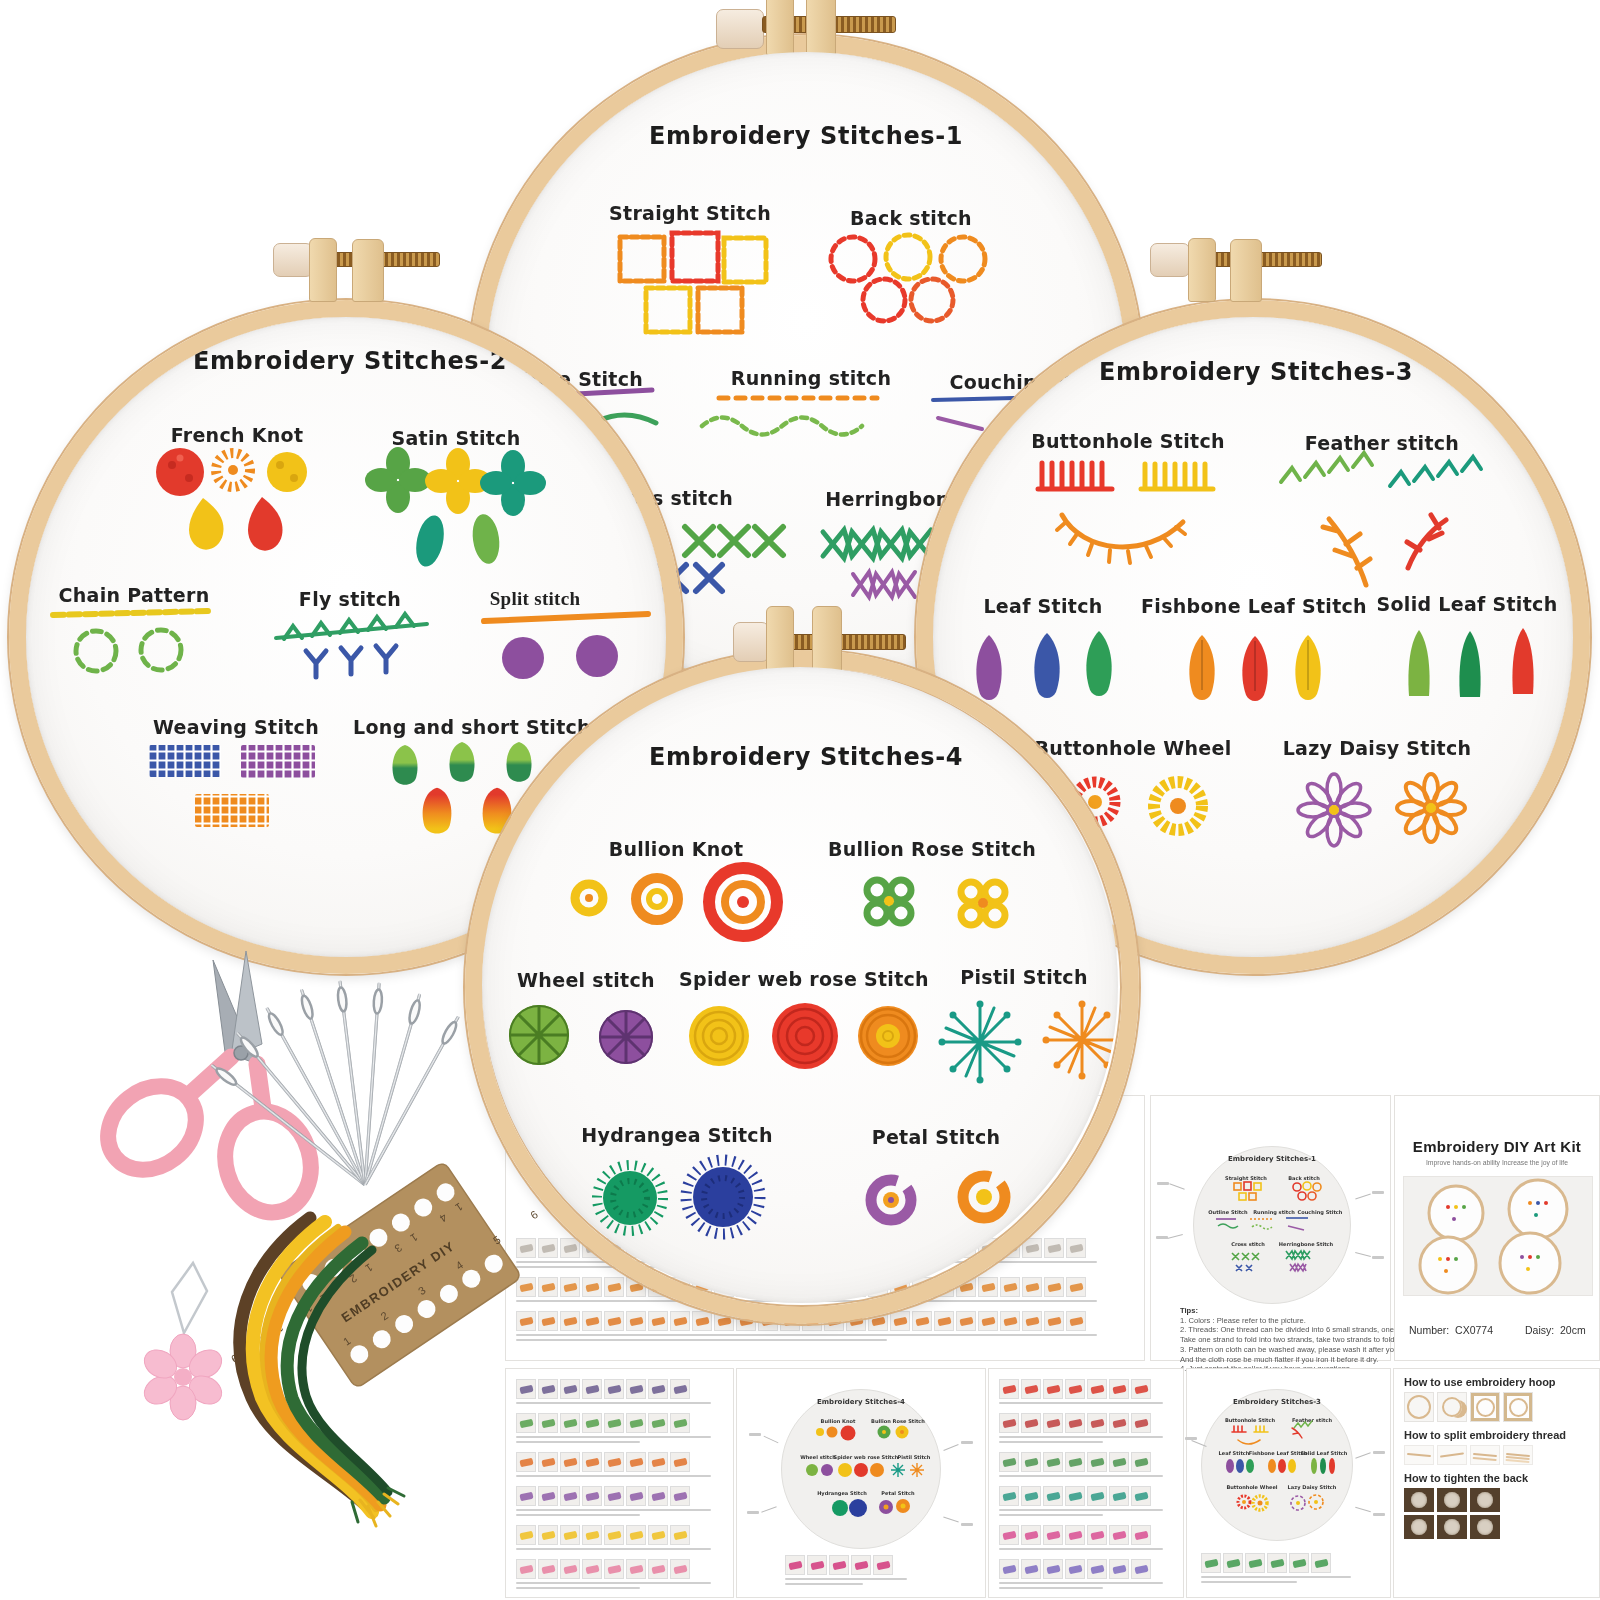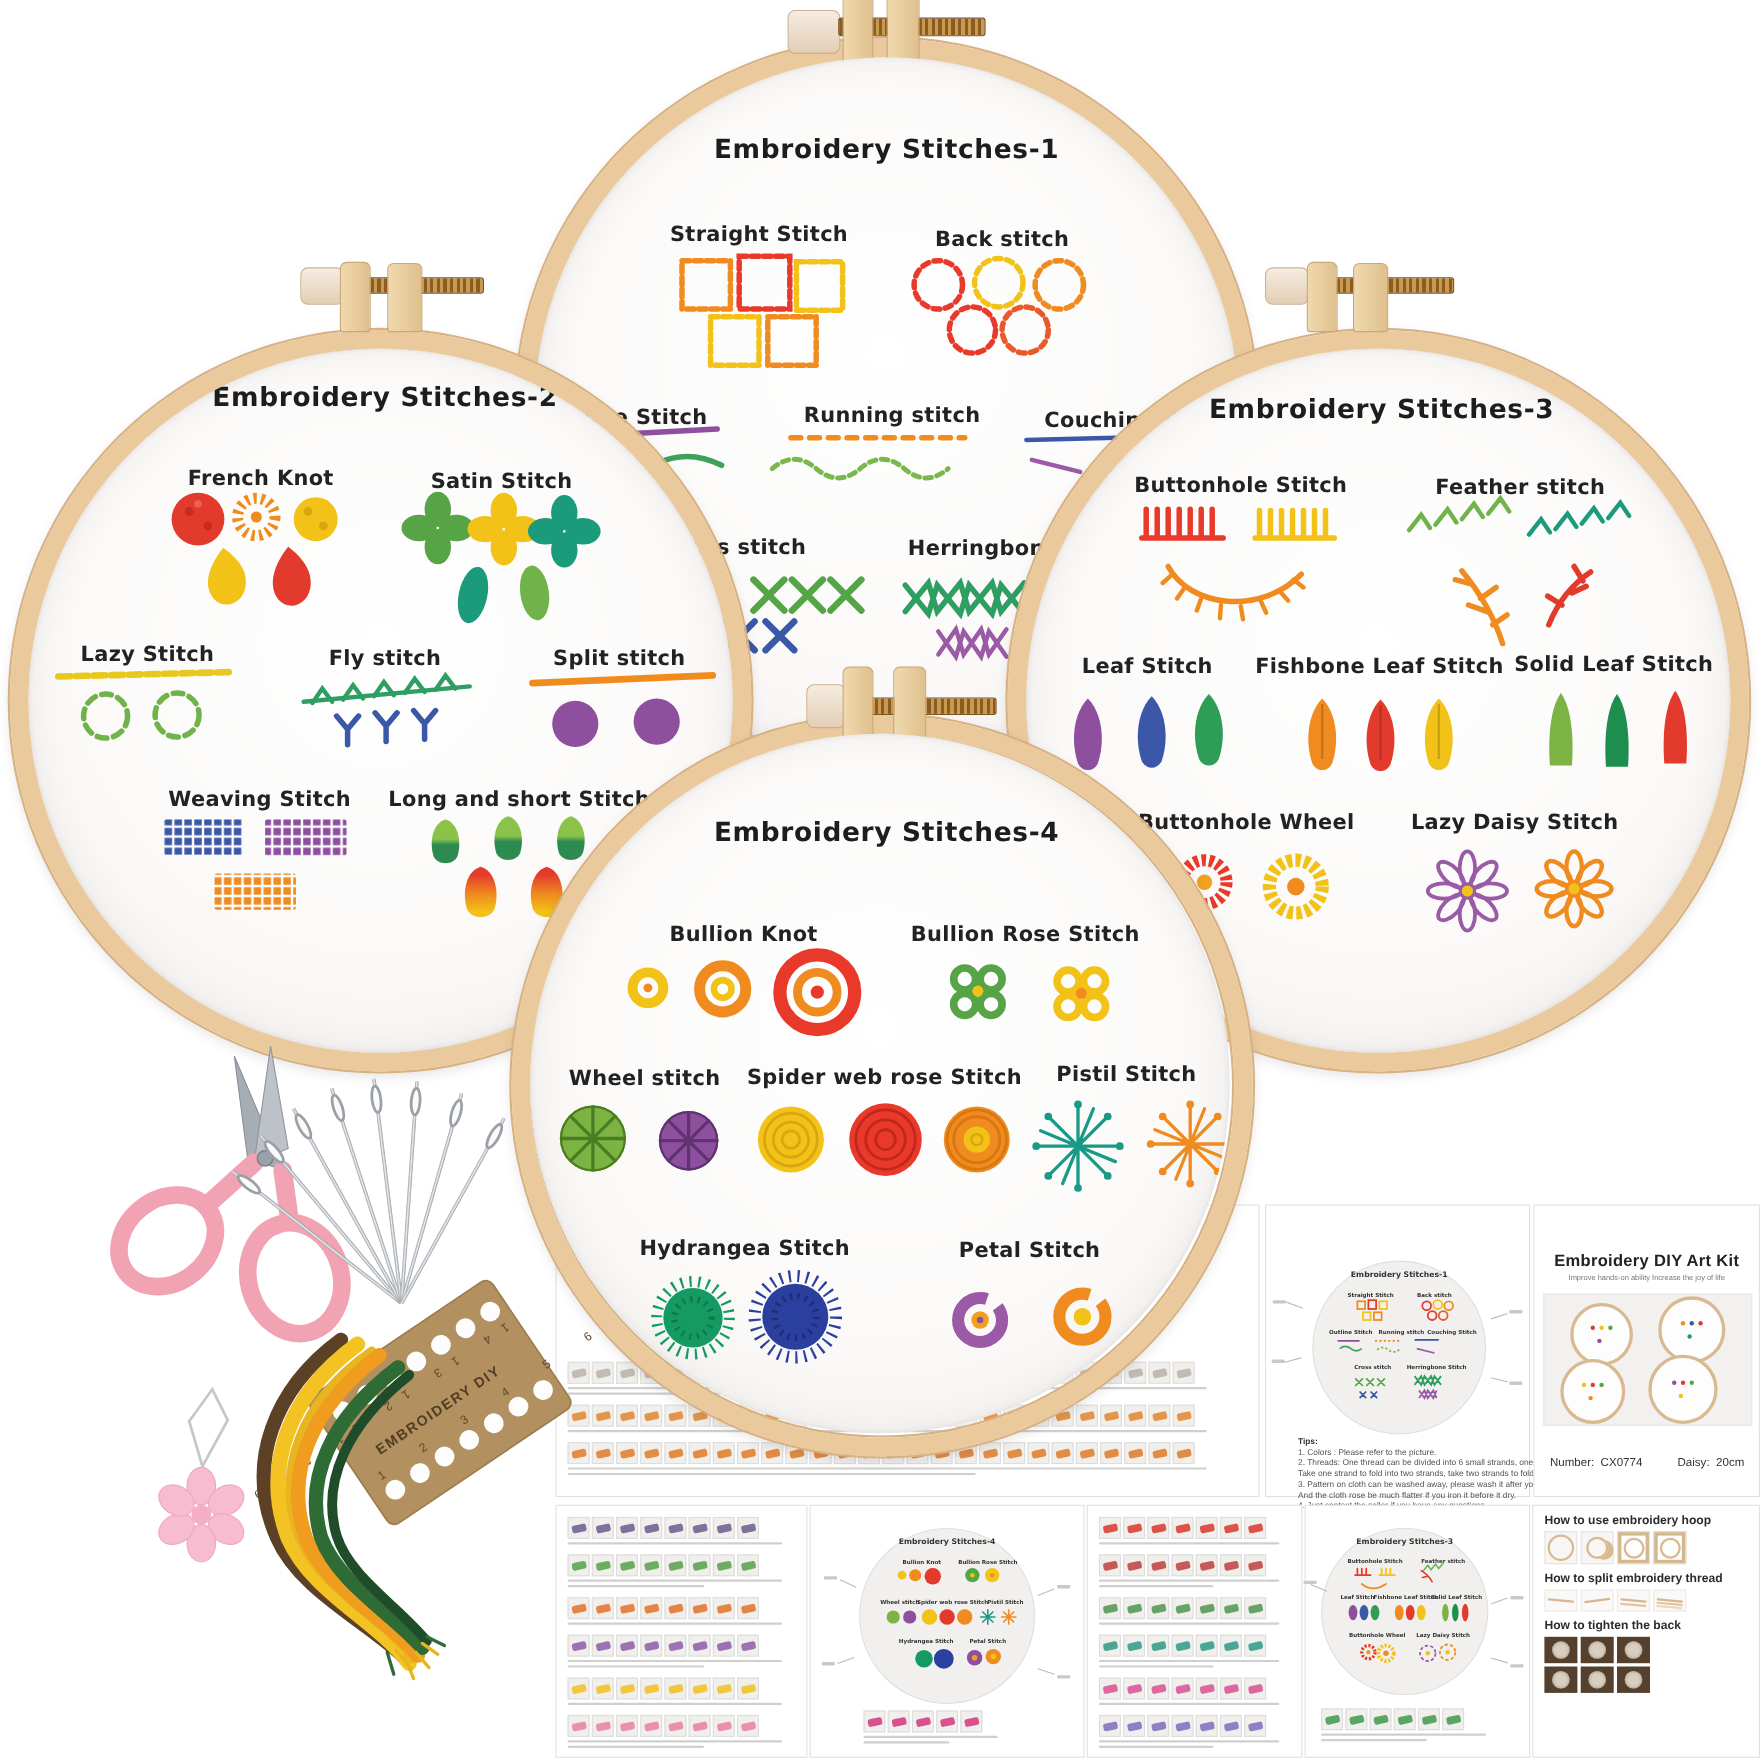--- a/index.html
+++ b/index.html
@@ -124,23 +124,23 @@
 <div class="hoop" style="z-index:2;">
   <div class="ring" style="left:9px;top:300px;width:640px;height:640px;"></div>
   <div class="knob" style="left:273px;top:243px;width:38px;height:32px;"></div>
   <div class="rod" style="left:330px;top:252px;width:108px;height:13px;"></div>
   <div class="prong" style="left:309px;top:238px;width:26px;height:62px;"></div>
   <div class="prong" style="left:352px;top:239px;width:30px;height:61px;"></div>
   <div class="fabric" style="left:26px;top:317px;width:640px;height:640px;">
     <div class="hoop-title" style="left:324px;top:30px;">Embroidery Stitches-2</div>
     <div class="stitch-label" style="left:211px;top:107px;">French Knot</div>
     <div class="stitch-label" style="left:430px;top:110px;">Satin Stitch</div>
-    <div class="stitch-label" style="left:108px;top:267px;">Lazy Stitch</div>
+    <div class="stitch-label" style="left:108px;top:267px;">Chain Pattern</div>
     <div class="stitch-label" style="left:324px;top:271px;">Fly stitch</div>
-    <div class="stitch-label" style="left:537px;top:271px;">Split stitch</div>
+    <div class="stitch-label" style="left:509px;top:271px;font-family:Liberation Serif, serif;">Split stitch</div>
     <div class="stitch-label" style="left:210px;top:399px;">Weaving Stitch</div>
     <div class="stitch-label" style="left:446px;top:399px;">Long and short Stitch</div>
     <svg class="stitch-art" viewBox="26 317 640 640">
       <defs>
         <pattern id="wvB" width="9" height="9" patternUnits="userSpaceOnUse">
           <rect width="9" height="9" fill="#3b57a8"></rect>
             <path d="M0,4.5H9M4.5,0V9" stroke="#fff" stroke-width="2.2"></path>
         </pattern>
         <pattern id="wvP" width="9" height="9" patternUnits="userSpaceOnUse">
           <rect width="9" height="9" fill="#8d4f9e"></rect>

